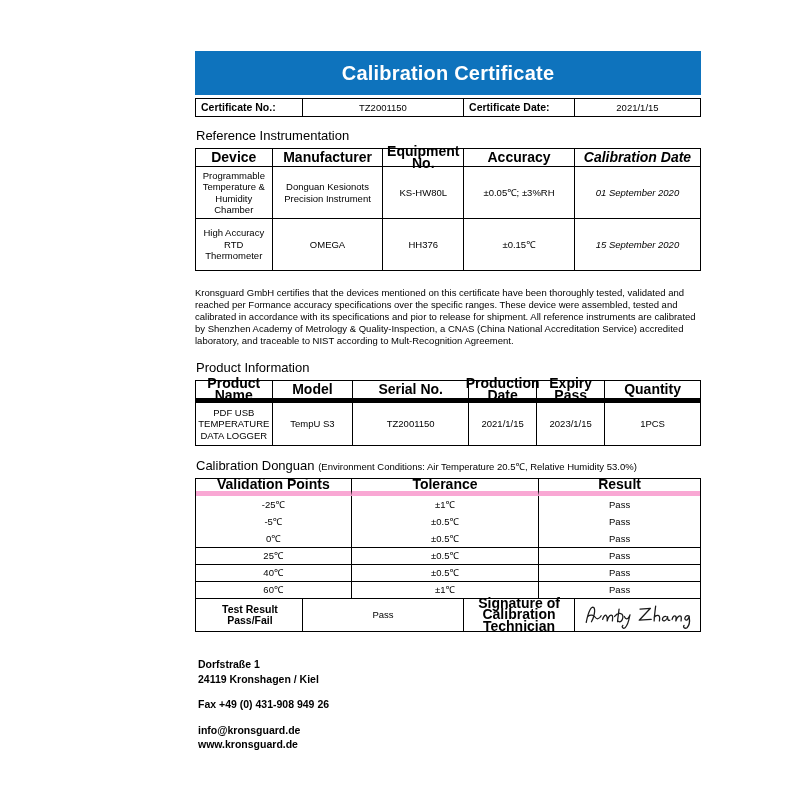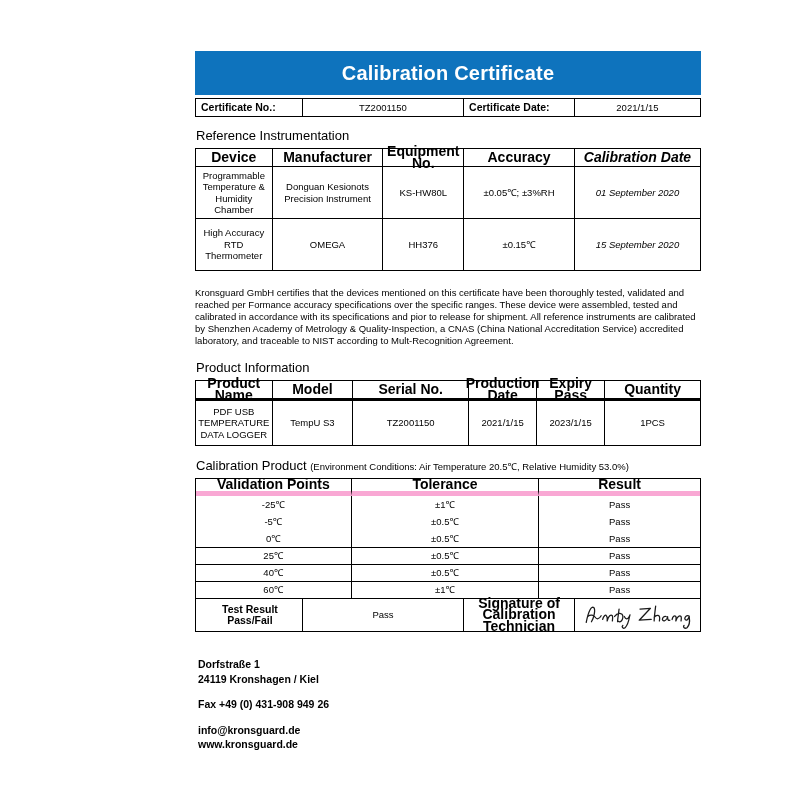--- a/index.html
+++ b/index.html
@@ -30,21 +30,21 @@
 
   
   .ref-table .hrow .cell { height:17px; border-top:none; }
   .ref-table .drow .cell { height:52px; border-top:1px solid #000; }
   .rw1{width:15%;} .rw2{width:22%;} .rw3{width:16%;} .rw4{width:22%;} .rw5{width:25%;font-style:italic;}
 
   .statement { margin-top:16px; font-size:9.5px; line-height:12px; width:503px; text-align:left; }
 
   
   .prod-table .hrow .cell { height:17px; }
-  .prod-table .drow .cell { height:47px; border-top:3px solid #000000; }
+  .prod-table .drow .cell { height:47px; border-top:5px solid #000000; }
   .pw1{width:15%;} .pw2{width:16%;} .pw3{width:23%;} .pw4{width:13.5%;} .pw5{width:13.5%;} .pw6{width:19%;}
 
   
   .res-table .hrow .cell { height:17px; border-bottom:5px solid #f9a8d4; }
   .res-table .rrow .cell { height:17px; }
   .res-table .rrow.sep .cell { border-top:1px solid #000; }
   .res-table .trow .cell { height:33px; border-top:1px solid #000; }
   .vw1{width:30.7%;} .vw2{width:37.2%;} .vw3{width:32.1%;}
   .sig-cell { padding:0; }
 
@@ -111,21 +111,21 @@
         <div class="cell pw1">PDF USB TEMPERATURE DATA LOGGER</div>
         <div class="cell pw2">TempU S3</div>
         <div class="cell pw3">TZ2001150</div>
         <div class="cell pw4">2021/1/15</div>
         <div class="cell pw5">2023/1/15</div>
         <div class="cell pw6">1PCS</div>
       </div>
     </div>
 
     <div class="section-title" style="margin-top:12px;">
-      <span>Calibration Product</span>
+      <span>Calibration Donguan</span>
       <span class="subtitle">(Environment Conditions: Air Temperature 20.5℃, Relative Humidity 53.0%)</span>
     </div>
 
     <div class="tbl res-table">
       <div class="row hrow">
         <div class="cell hdr vw1">Validation Points</div>
         <div class="cell hdr vw2">Tolerance</div>
         <div class="cell hdr vw3">Result</div>
       </div>
       <div class="row rrow">

